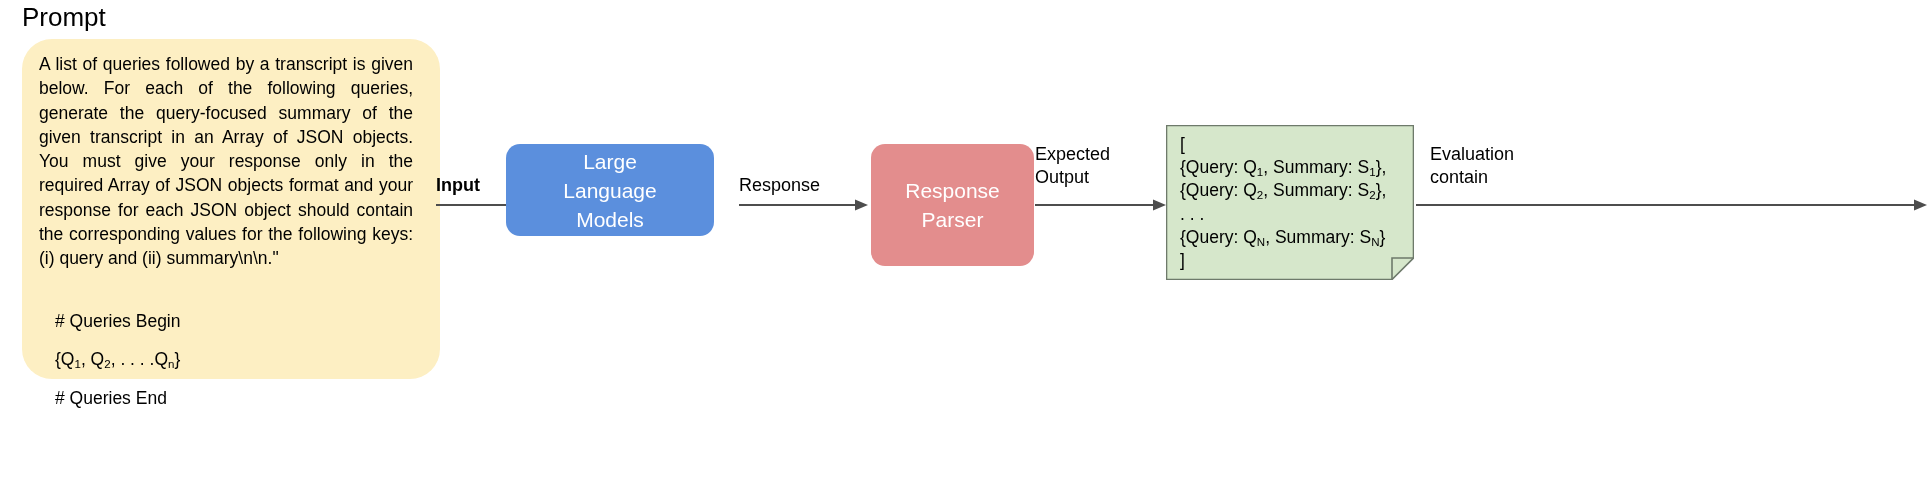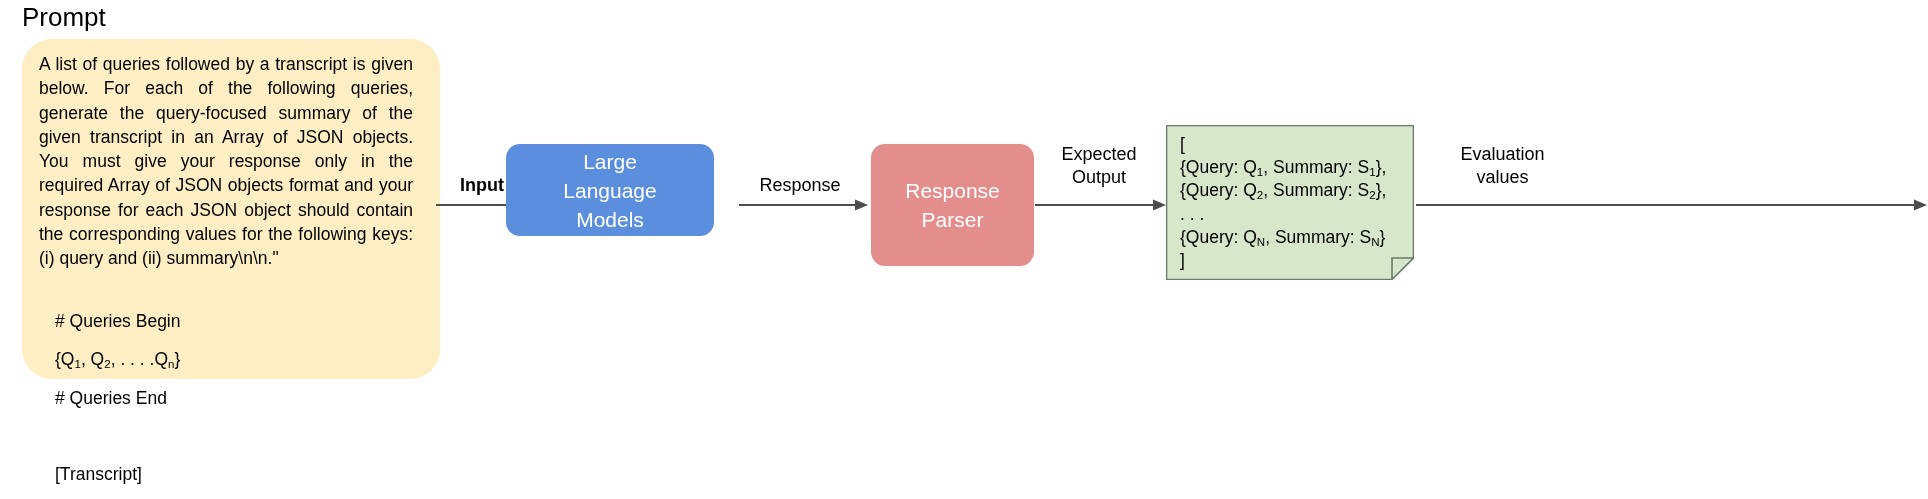--- a/index.html
+++ b/index.html
@@ -115,21 +115,21 @@
   }
 
   
   .arrow {
     position: absolute;
     height: 14px;
   }
   .arrow svg { display: block; }
   .arrow-label {
     position: absolute;
-    text-align: center;
+    text-align: left;
     font-size: 18px;
     line-height: 23px;
     color: #000;
     white-space: nowrap;
   }
   .arrow-label.two-line { white-space: normal; }
 </style>
 </head>
 <body>
 
@@ -137,21 +137,20 @@
 
   <div id="prompt-title">Prompt</div>
 
   <div id="prompt-box">
     <p class="prompt-para">A list of queries followed by a transcript is given below. For each of the following queries, generate the query-focused summary of the given transcript in an Array of JSON objects. You must give your response only in the required Array of JSON objects format and your response for each JSON object should contain the corresponding values for the following keys: (i) query and (ii) summary\n\n."</p>
     <div class="spacer-line"></div>
     <div class="prompt-block"># Queries Begin</div>
     <div class="prompt-block">{Q<sub>1</sub>, Q<sub>2</sub>, . . . .Q<sub>n</sub>}</div>
     <div class="prompt-block"># Queries End</div>
     <div class="spacer-line-2"></div>
-    <div class="prompt-block">[Transcript]</div>
   </div>
 
   <div class="arrow" style="left:436px; top:198px; width:100px;">
     <svg width="100" height="14" viewBox="0 0 100 14">
       <line x1="0" y1="7" x2="86" y2="7" stroke="#4d4d4d" stroke-width="2"></line>
       <polygon points="86,1.5 99,7 86,12.5" fill="#4d4d4d"></polygon>
     </svg>
   </div>
   <div class="arrow-label" style="left:436px; top:174px; width:92px;font-weight:bold;">Input</div>
 
@@ -203,16 +202,16 @@
   </div>
 
   <div class="arrow" style="left:1416px; top:198px; width:512px;">
     <svg width="512" height="14" viewBox="0 0 512 14">
       <line x1="0" y1="7" x2="498" y2="7" stroke="#4d4d4d" stroke-width="2"></line>
       <polygon points="498,1.5 511,7 498,12.5" fill="#4d4d4d"></polygon>
     </svg>
   </div>
   <div class="arrow-label two-line" style="left:1430px; top:143px; width:145px;">
     <div>Evaluation</div>
-    <div>values</div>
+    <div>contain</div>
   </div>
 
 </div>
 
 </body></html>

